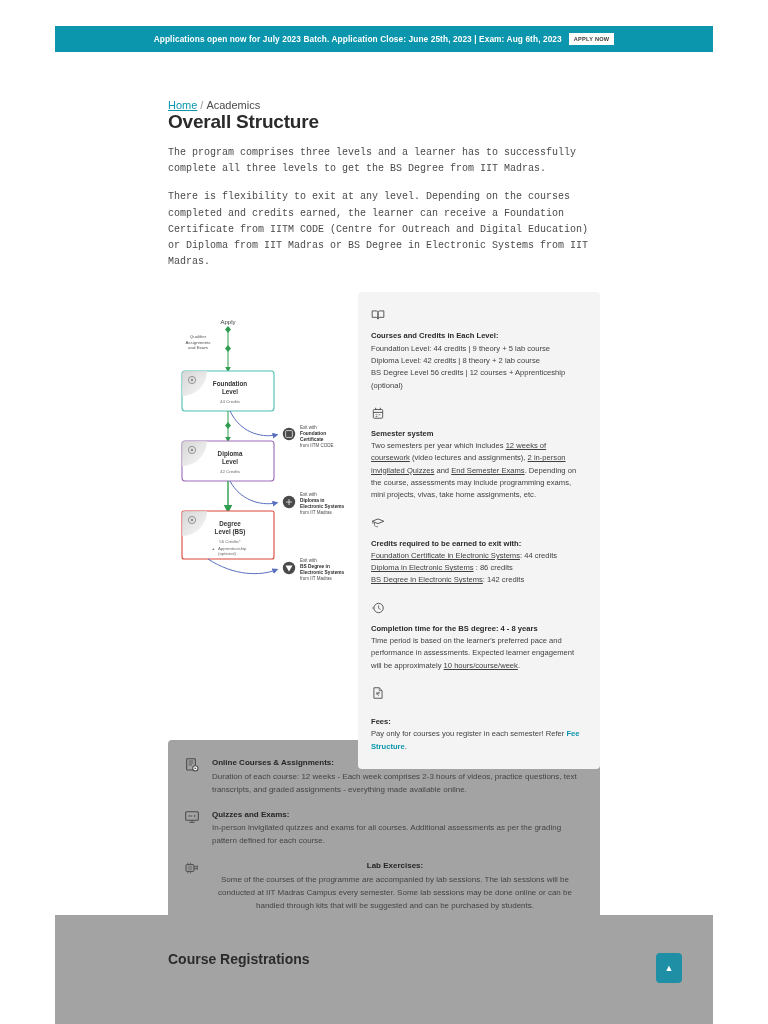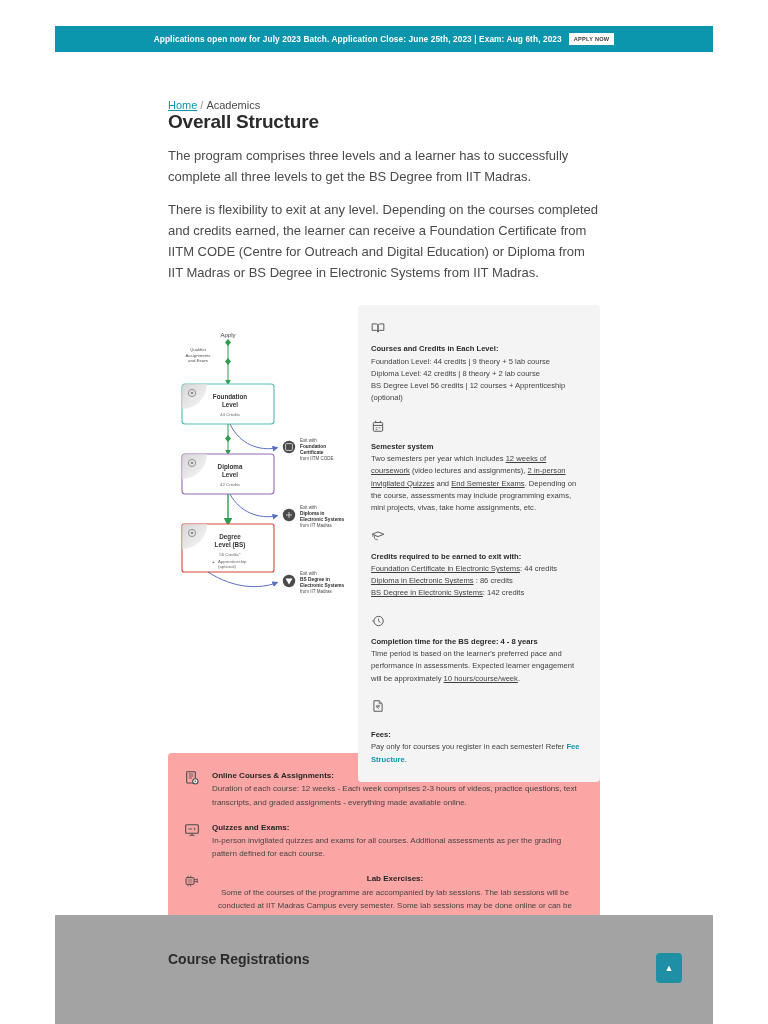--- a/index.html
+++ b/index.html
@@ -51,23 +51,24 @@
 
   h1.page-title {
     font-size: 19px;
     font-weight: bold;
     color: #2b2b2b;
     letter-spacing: -.2px;
   }
 
   p.body-para {
     margin-top: 12px;
-    font-size: 13px;
+    font-size: 10px;
     line-height: 1.62;
     color: #4a4a4a;
+    font-family: Liberation Mono, monospace;
   }
 
   
   .mid {
     position: relative;
     margin-top: 22px;
     height: 430px;
   }
 
   
@@ -95,21 +96,21 @@
   }
   .info-ico svg { display: block; }
   .info-body { font-size: 7.6px; line-height: 1.62; color: #3f3f3f; }
   .info-head { font-weight: bold; color: #2b2b2b; display: block; }
   .u { text-decoration: underline; }
   .link-teal { color: #0b96ae; text-decoration: none; font-weight: bold; }
 
   
   .lower-panel {
     margin-top: 18px;
-    background: #fca5a5;
+    background: #a3a3a3;
     border-radius: 4px;
     padding: 16px 22px 18px 16px;
   }
   .lower-row { display: flex; gap: 10px; margin-bottom: 12px; }
   .lower-row:last-child { margin-bottom: 0; text-align: center; }
   .lower-ico { width: 18px; min-width: 18px; padding-top: 1px; color: #444; }
   .lower-ico svg { display: block; }
   .lower-body { font-size: 8px; line-height: 1.65; color: #444; }
   .lower-head { font-weight: bold; color: #262626; display: block; }
 

